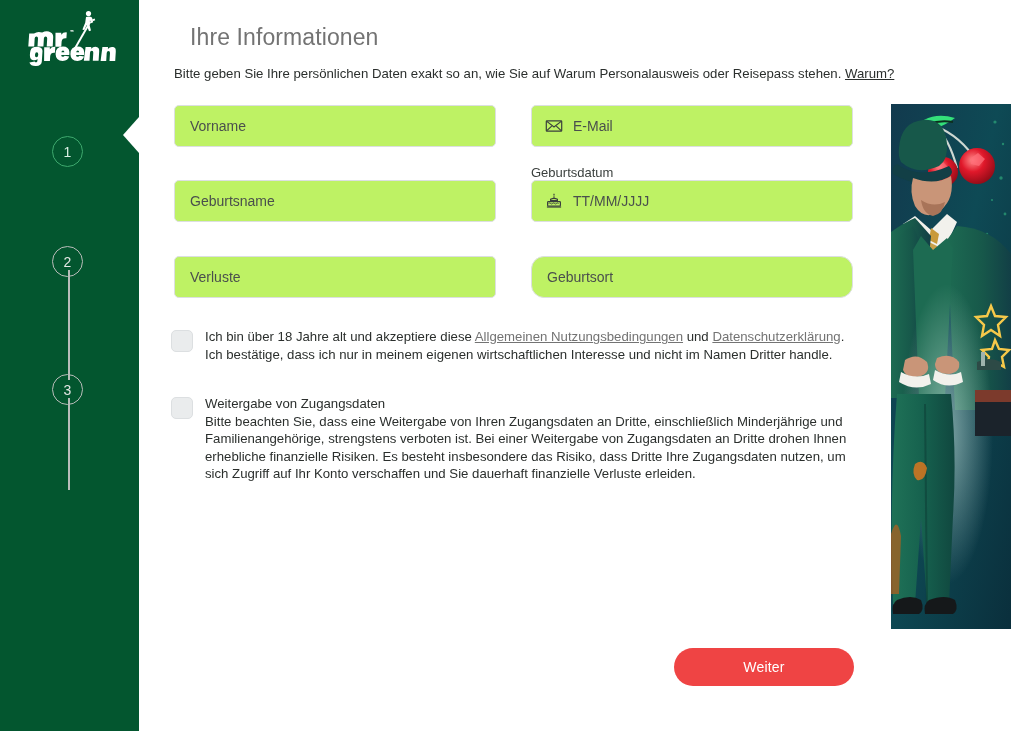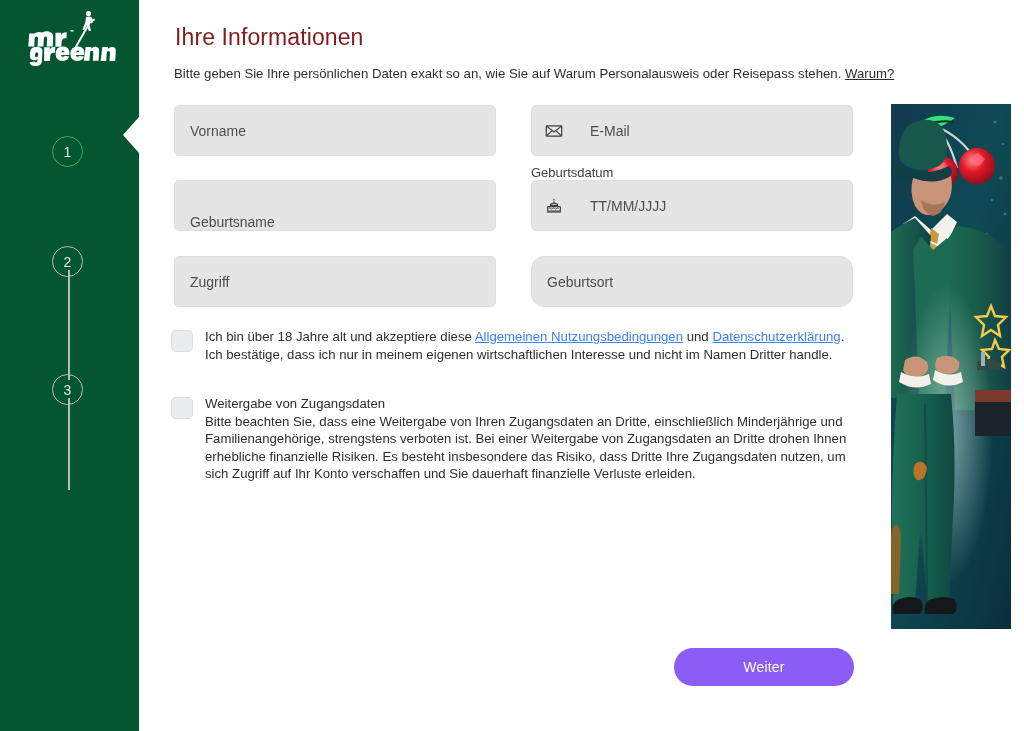--- a/index.html
+++ b/index.html
@@ -90,24 +90,24 @@
   .main {
     position: absolute;
     left: 139px;
     top: 0;
     width: 885px;
     height: 731px;
   }
 
   .page-title {
     position: absolute;
-    left: 36px;
+    left: 51px;
     top: 24px;
     font-size: 23px;
-    color: #7f1d1d;
+    color: #737373;
     letter-spacing: 0.1px;
     white-space: nowrap;
   }
 
   .subtitle {
     position: absolute;
     left: 35px;
     top: 66px;
     font-size: 13.2px;
     color: #2b2f2d;
@@ -120,45 +120,45 @@
   
   .form {
     position: absolute;
     left: 35px;
     top: 105px;
     width: 684px;
   }
 
   .field {
     position: absolute;
-    height: 51px;
-    background: #e5e5e5;
+    height: 42px;
+    background: #bef264;
     border: 1px solid #dcdfe1;
     border-radius: 5px;
     box-sizing: border-box;
     display: flex;
     align-items: center;
   }
   .field .ph {
     font-size: 14px;
     color: #4a4f4d;
     padding-left: 15px;
     white-space: nowrap;
   }
   .field .field-icon {
     margin-left: 13px;
     width: 18px;
     height: 18px;
     display: block;
     flex: none;
   }
-  .field .field-icon + .ph { padding-left: 27px; }
+  .field .field-icon + .ph { padding-left: 10px; }
 
   .f-vorname     { left: 0;   top: 0;   width: 322px; }
-  .f-geburtsname { left: 0;   top: 75px; width: 322px; align-items: flex-end; }
+  .f-geburtsname { left: 0;   top: 75px; width: 322px; }
   .f-nachname    { left: 0;   top: 151px; width: 322px; }
 
   .f-email       { left: 357px; top: 0;   width: 322px; }
   .f-gebdat      { left: 357px; top: 75px; width: 322px; }
   .f-gebort      { left: 357px; top: 151px; width: 322px; border-radius: 13px; }
 
   .field-label {
     position: absolute;
     left: 357px;
     top: 60px;
@@ -191,21 +191,21 @@
     margin-top: 2px;
   }
   .consent-text {
     margin-left: 12px;
     font-size: 13.2px;
     line-height: 17.5px;
     color: #2b2f2d;
     width: 655px;
   }
   .consent-text a {
-    color: #3b82f6;
+    color: #737373;
     text-decoration: underline;
   }
   .consent-heading {
     display: block;
     color: #2b2f2d;
   }
 
   
   .promo {
     position: absolute;
@@ -219,21 +219,21 @@
   .promo svg { display: block; }
 
   
   .submit-btn {
     position: absolute;
     left: 674px;
     top: 648px;
     width: 180px;
     height: 38px;
     border-radius: 19px;
-    background: #8b5cf6;
+    background: #ef4444;
     border: none;
     color: #ffffff;
     font-size: 14px;
     font-family: "Liberation Sans", sans-serif;
     cursor: pointer;
     letter-spacing: 0.2px;
   }
 </style>
 </head>
 <body>
@@ -295,21 +295,21 @@
 
       <div class="field f-vorname">
         <span class="ph">Vorname</span>
       </div>
 
       <div class="field f-geburtsname">
         <span class="ph">Geburtsname</span>
       </div>
 
       <div class="field f-nachname">
-        <span class="ph">Zugriff</span>
+        <span class="ph">Verluste</span>
       </div>
 
       <div class="field f-email">
         <span class="field-icon">
           <svg width="18" height="18" viewBox="0 0 18 18" xmlns="http://www.w3.org/2000/svg">
             <rect x="1.3" y="3.8" width="15.4" height="10.4" rx="0.6" fill="none" stroke="#3a3f3d" stroke-width="1.2"></rect>
             <path d="M1.8 4.4 L9 10 L16.2 4.4" fill="none" stroke="#3a3f3d" stroke-width="1.2"></path>
             <path d="M1.8 13.6 L6.7 9.1 M16.2 13.6 L11.3 9.1" fill="none" stroke="#3a3f3d" stroke-width="1.2"></path>
           </svg>
         </span>

